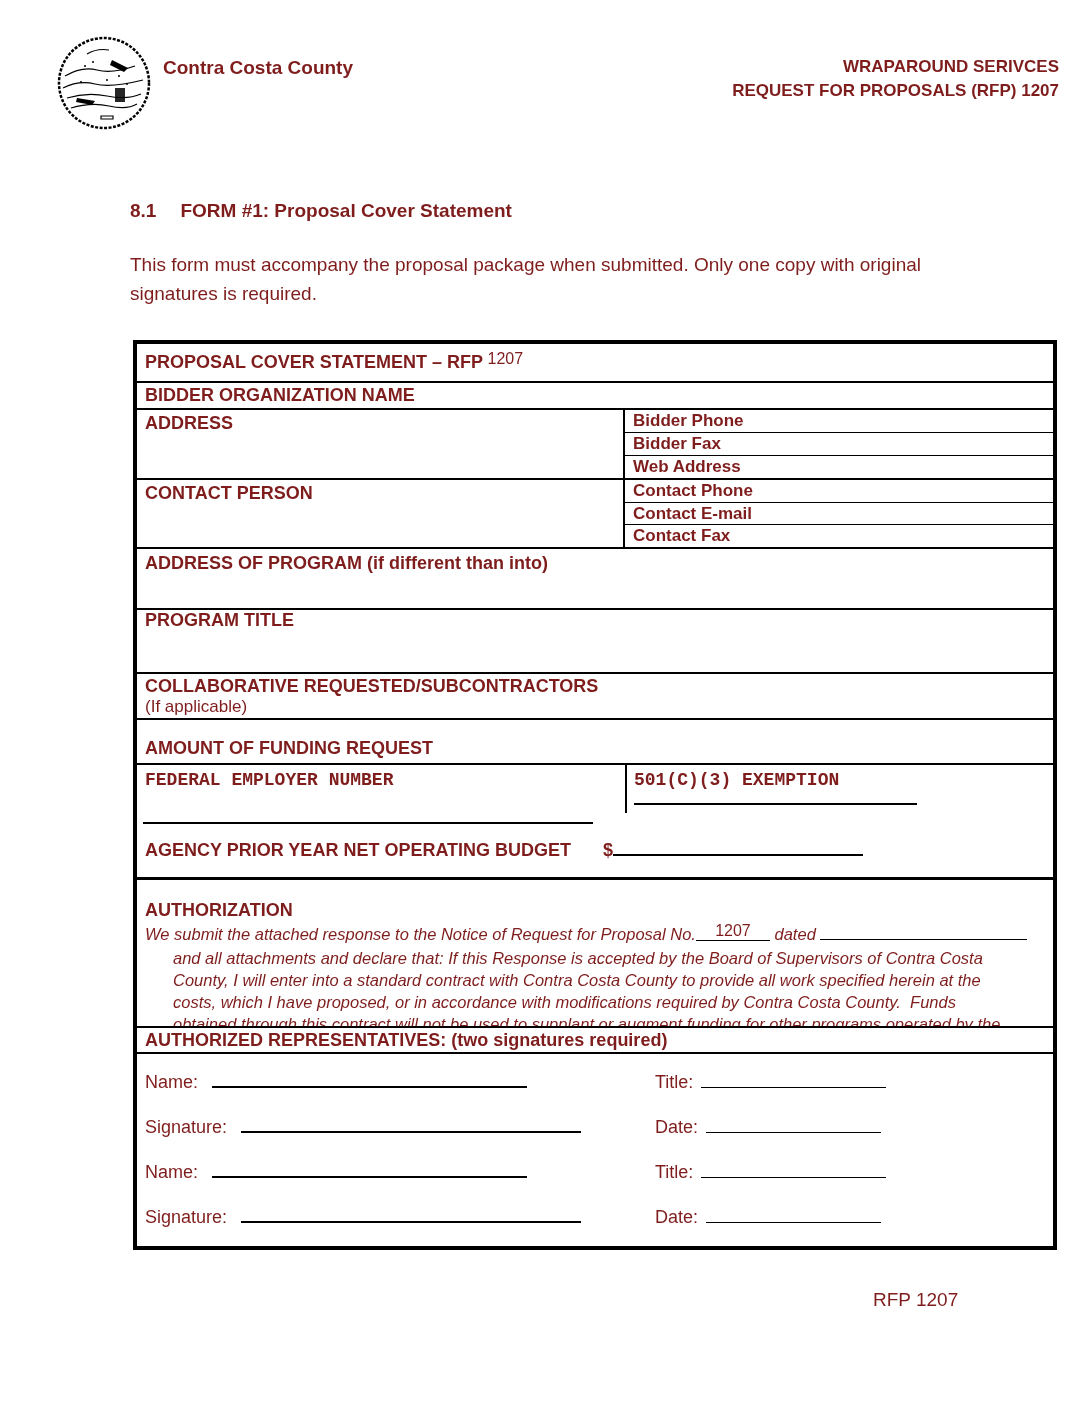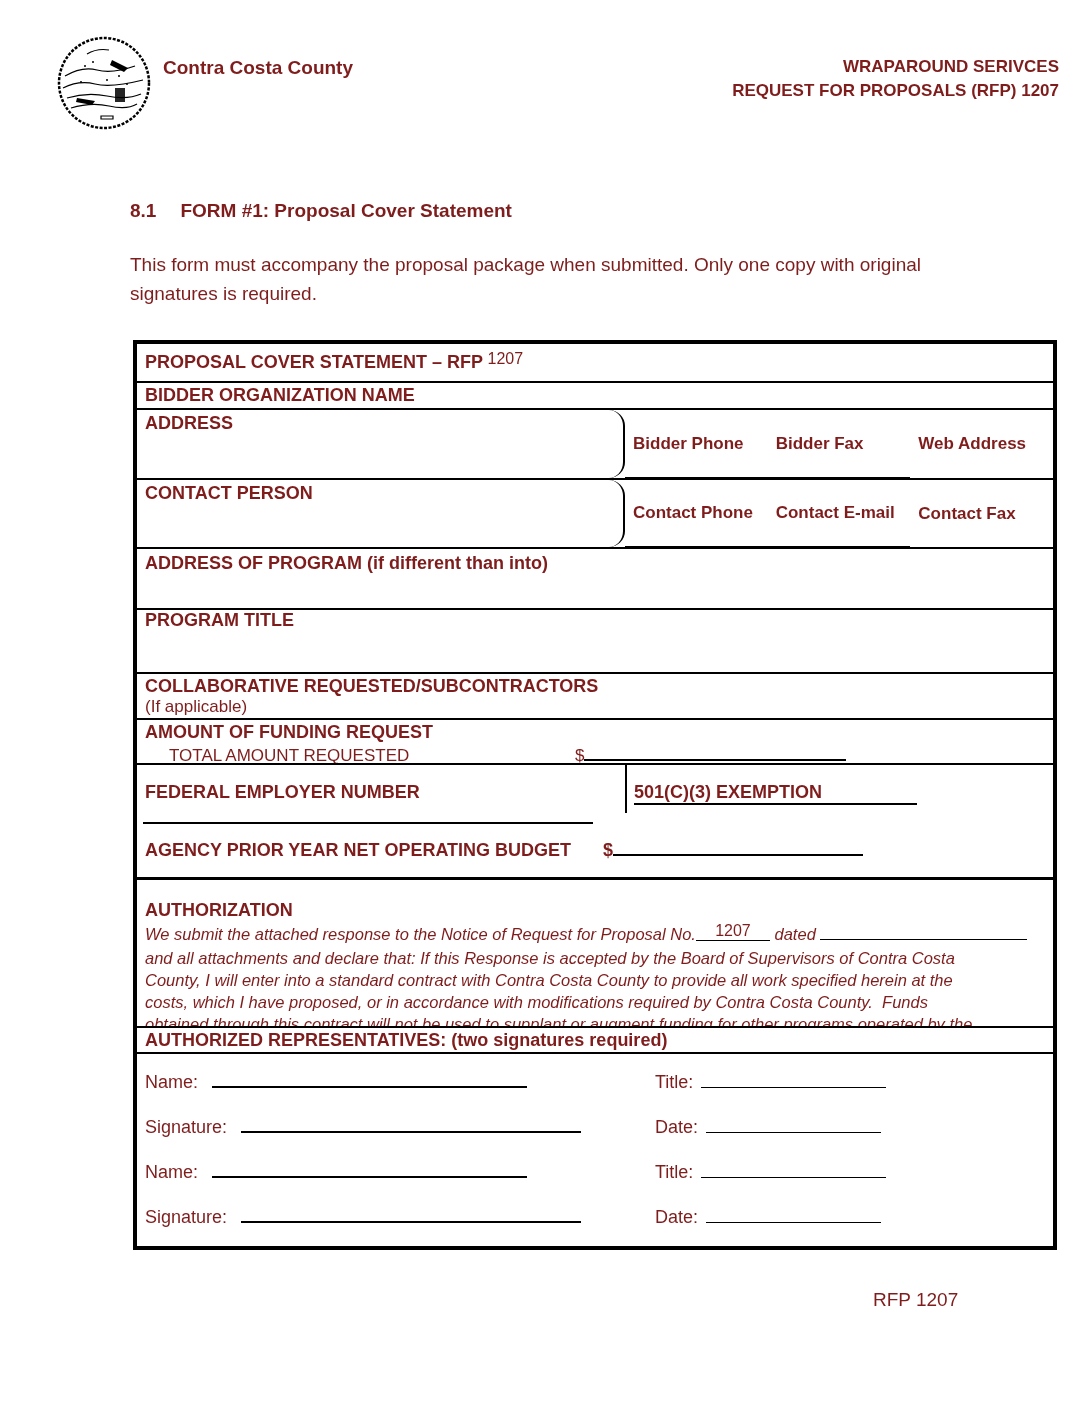--- a/index.html
+++ b/index.html
@@ -21,44 +21,44 @@
   .rfp-table { position:absolute; left:133px; top:340px; width:924px; border:4px solid #000; background:#fff; }
   .row { position:relative; width:100%; border-bottom:2px solid #000; overflow:hidden; }
   .row:last-child { border-bottom:none; }
   .blabel { font-weight:bold; font-size:17px; }
   .blabel-lg { font-weight:bold; font-size:18px; }
   .pl { padding-left:8px; }
   .r-title { height:39px; line-height:37px; }
   .r-title .rfp-num { font-weight:normal; font-size:16px; position:relative; top:-4px; }
   .r-org { height:27px; line-height:25px; }
   .r-split { height:70px; display:flex; }
-  .r-split .lcell { width:488px; border-right:2px solid #000; padding-top:3px;border-radius:16px; }
-  .r-split .rcol { flex:1; display:flex; flex-direction:row; }
+  .r-split .lcell { width:488px; border-right:2px solid #000; padding-top:3px; }
+  .r-split .rcol { flex:1; display:flex; flex-direction:column; }
   .r-split .sub { flex:1; display:flex; align-items:center; border-bottom:1.5px solid #000; }
   .r-split .sub:last-child { border-bottom:none;text-align:center; }
   .r-split-2 { height:69px; }
   .r-progaddr { height:61px; padding-top:4px; }
   .r-progtitle { height:64px; padding-top:0; }
   .r-collab { height:46px; padding-top:2px; }
   .r-collab .subtext { font-size:17px; }
-  .r-fund { height:45px; padding-top:2px; }
+  .r-fund { height:45px; padding-top:18px; }
   .r-fund .line2 { font-size:17px; padding-left:24px; margin-top:1px; }
   .r-fund .tlabel { display:inline-block; width:406px; }
   .blank { display:inline-block; border-bottom:2px solid #000; height:17px; vertical-align:baseline; }
   .r-fed { height:115px; border-bottom:3px solid #000; }
   .r-fed .vdiv { position:absolute; left:488px; top:0; width:2px; height:48px; background:#000; }
-  .r-fed .labels { display:flex; padding-top:17px; }
+  .r-fed .labels { display:flex; padding-top:5px;font-family:Liberation Mono, monospace; }
   .r-fed .labels .l { width:488px; padding-left:8px; }
   .r-fed .labels .r { padding-left:9px; }
   .r-fed .ul-exempt { position:absolute; left:497px; top:38px; width:283px; border-bottom:2px solid #000; }
   .r-fed .ul-fed { position:absolute; left:6px; top:57px; width:450px; border-bottom:2px solid #000; }
   .r-fed .agency { position:absolute; left:8px; top:74px; font-size:18px; font-weight:bold; }
   .r-fed .agency .cur { margin-left:32px; }
   .r-auth { height:148px; padding:20px 8px 0 8px; }
-  .r-auth .itext { font-style:italic; font-size:16.5px; line-height:22px; white-space:pre-wrap; }
+  .r-auth .itext { font-style:italic; font-size:16.5px; line-height:22px; white-space:pre-wrap;margin-left:28px; }
   .r-auth .line1 { font-style:italic; font-size:16.5px; line-height:26px; }
   .blank-rfp { display:inline-block; width:74px; border-bottom:1.5px solid #000; text-align:center; height:20px; }
   .blank-rfp .val { font-style:normal; font-size:16px; position:relative; top:-4px; }
   .blank-dated { display:inline-block; width:207px; border-bottom:1.5px solid #000; height:14px; margin-left:4px; }
   .r-rep { height:26px; line-height:24px; }
   .r-sign { height:192px; padding-top:17px; }
   .sig-row { display:flex; height:45px; font-size:18px; }
   .sig-row .lc { width:518px; padding-left:8px; }
   .sig-row .rc { flex:1; }
   .blank-name { width:315px; margin-left:14px; }

